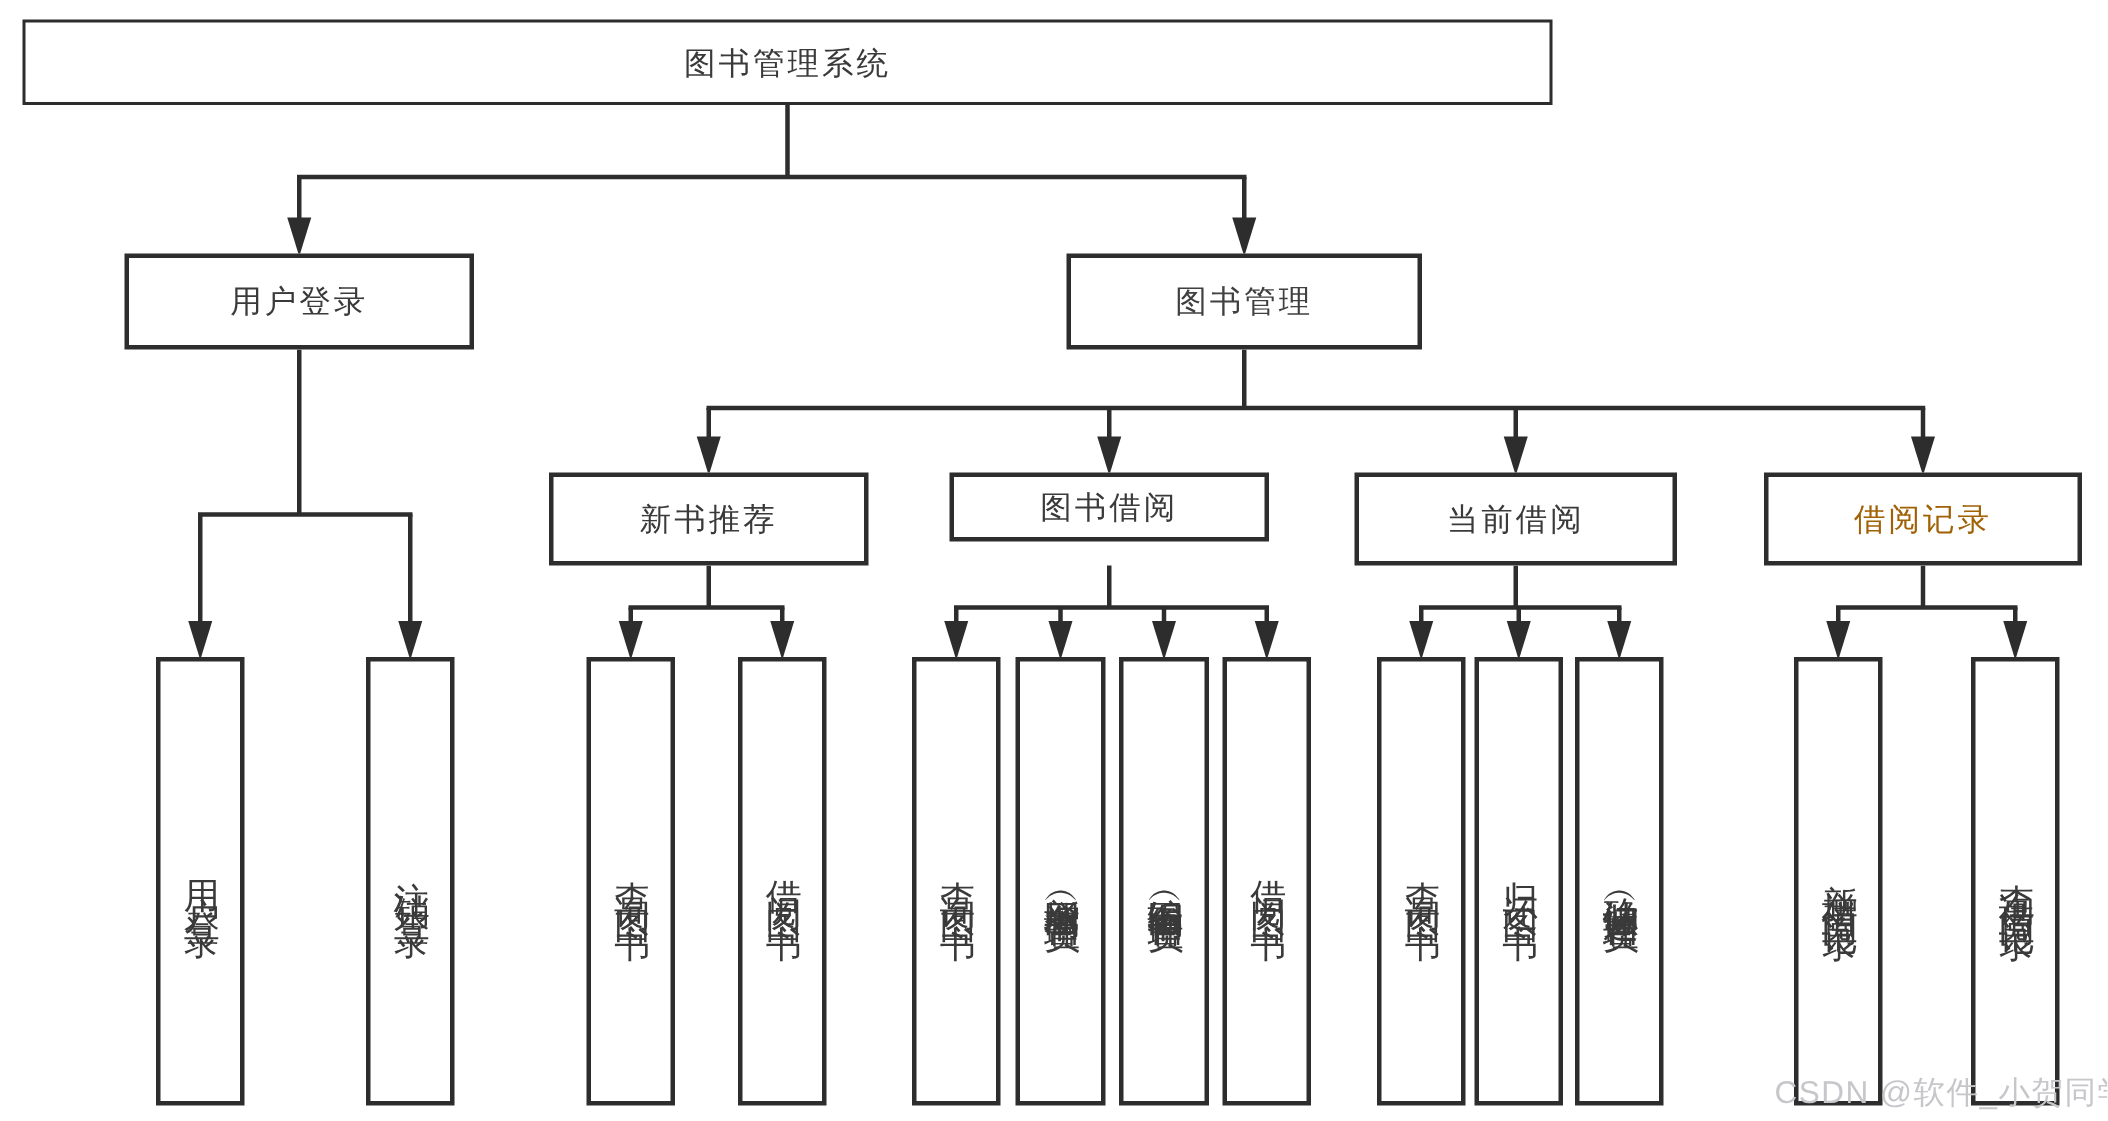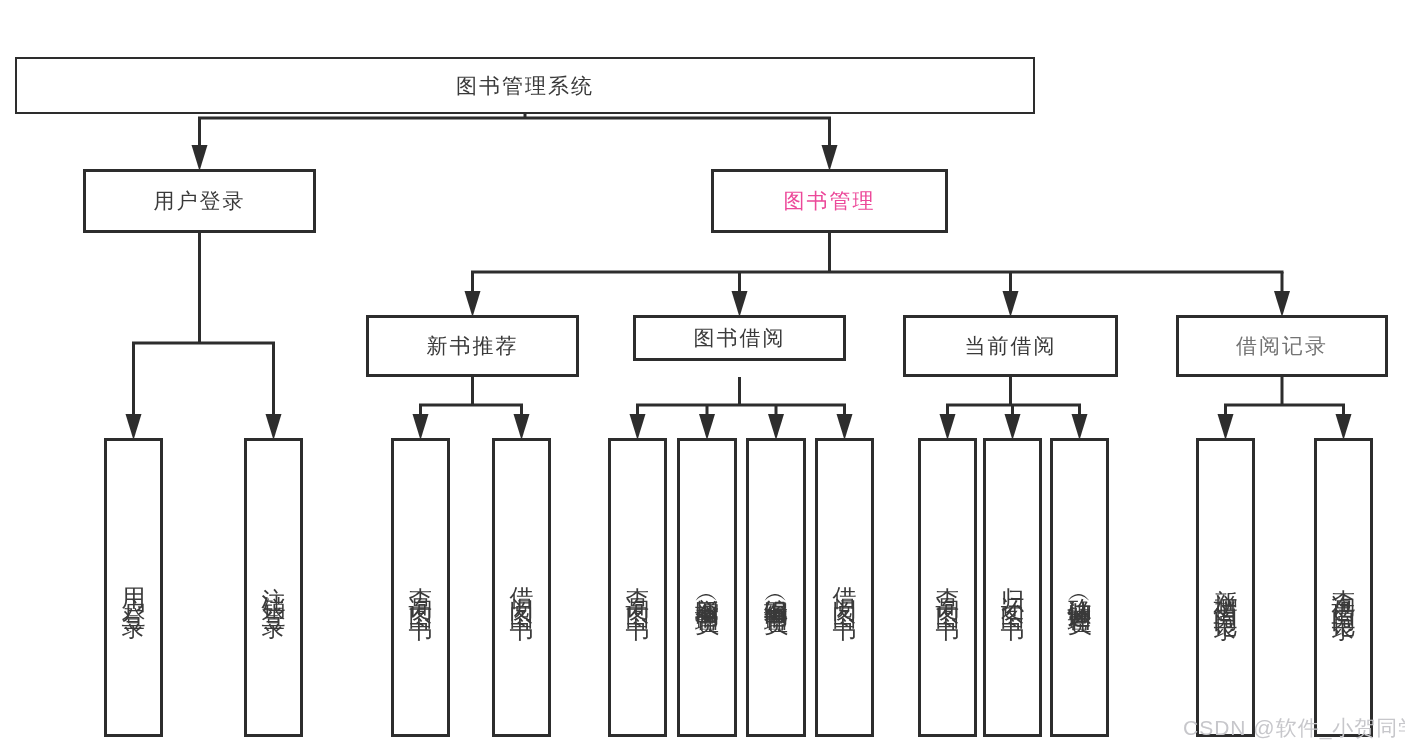--- a/index.html
+++ b/index.html
@@ -27,21 +27,20 @@
     background: #ffffff;
     border: 3px solid #2d2d2d;
     box-sizing: border-box;
     display: flex;
     align-items: center;
     justify-content: center;
     z-index: 2;
   }
   .node.root {
     border-width: 2px;
-    margin-top: 44px;
   }
   .node.horizontal .label {
     font-size: 21px;
     letter-spacing: 2px;
     white-space: nowrap;
   }
   .node.vertical .label {
     writing-mode: vertical-rl;
     text-orientation: mixed;
     font-size: 24px;
@@ -116,33 +115,33 @@
       <polygon points="1335.5,414 1351.5,414 1343.5,440" fill="#2d2d2d"></polygon>
     </svg>
   <div id="nodes-layer">
       <div class="node horizontal root" style="left: 15px; top: 13px; width: 1020px; height: 57px; border-color: rgb(45, 45, 45); background: rgb(255, 255, 255);">
         <span class="label" style="color: rgb(58, 58, 58);">图书管理系统</span>
       </div>
       <div class="node horizontal" style="left: 83px; top: 169px; width: 233px; height: 64px; border-color: rgb(45, 45, 45); background: rgb(255, 255, 255);">
         <span class="label" style="color: rgb(58, 58, 58);">用户登录</span>
       </div>
       <div class="node horizontal" style="left: 711px; top: 169px; width: 237px; height: 64px; border-color: rgb(45, 45, 45); background: rgb(255, 255, 255);">
-        <span class="label" style="color: #ec4899;">图书管理</span>
+        <span class="label" style="color: #404040;">图书管理</span>
       </div>
       <div class="node horizontal" style="left: 366px; top: 315px; width: 213px; height: 62px; border-color: rgb(45, 45, 45); background: rgb(255, 255, 255);">
         <span class="label" style="color: rgb(58, 58, 58); font-family: Liberation Mono, monospace;">新书推荐</span>
       </div>
       <div class="node horizontal" style="left: 633px; top: 315px; width: 213px; height: 46px; border-color: rgb(45, 45, 45); background: rgb(255, 255, 255);">
         <span class="label" style="color: rgb(58, 58, 58);">图书借阅</span>
       </div>
       <div class="node horizontal" style="left: 903px; top: 315px; width: 215px; height: 62px; border-color: rgb(45, 45, 45); background: rgb(255, 255, 255); justify-content: center;">
         <span class="label" style="color: rgb(58, 58, 58);">当前借阅</span>
       </div>
       <div class="node horizontal" style="left: 1176px; top: 315px; width: 212px; height: 62px; border-color: rgb(45, 45, 45); background: rgb(255, 255, 255);">
-        <span class="label" style="color: #737373;">借阅记录</span>
+        <span class="label" style="color: #a16207;">借阅记录</span>
       </div>
       <div class="node vertical" style="left: 104px; top: 438px; width: 59px; height: 299px; border-color: rgb(45, 45, 45); background: rgb(255, 255, 255);">
         <span class="label" style="color: rgb(58, 58, 58); letter-spacing: 10px;">用户登录</span>
       </div>
       <div class="node vertical" style="left: 244px; top: 438px; width: 59px; height: 299px; border-color: rgb(45, 45, 45); background: rgb(255, 255, 255);">
         <span class="label" style="color: rgb(58, 58, 58); letter-spacing: 10px;">注销登录</span>
       </div>
       <div class="node vertical" style="left: 391px; top: 438px; width: 59px; height: 299px; border-color: rgb(45, 45, 45); background: rgb(255, 255, 255);">
         <span class="label" style="color: rgb(58, 58, 58); letter-spacing: 10px;">查询图书</span>
       </div>

